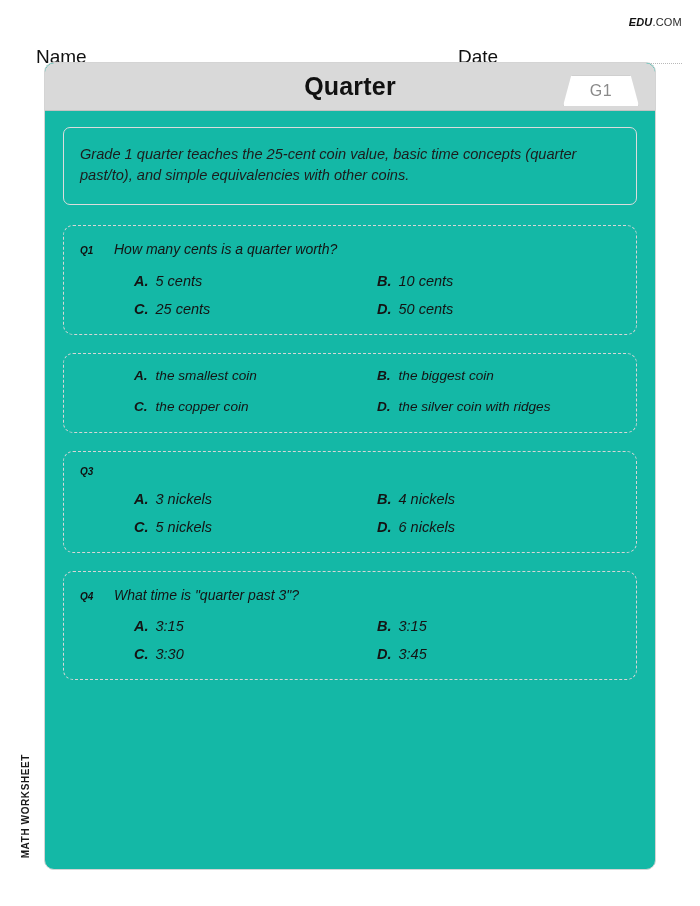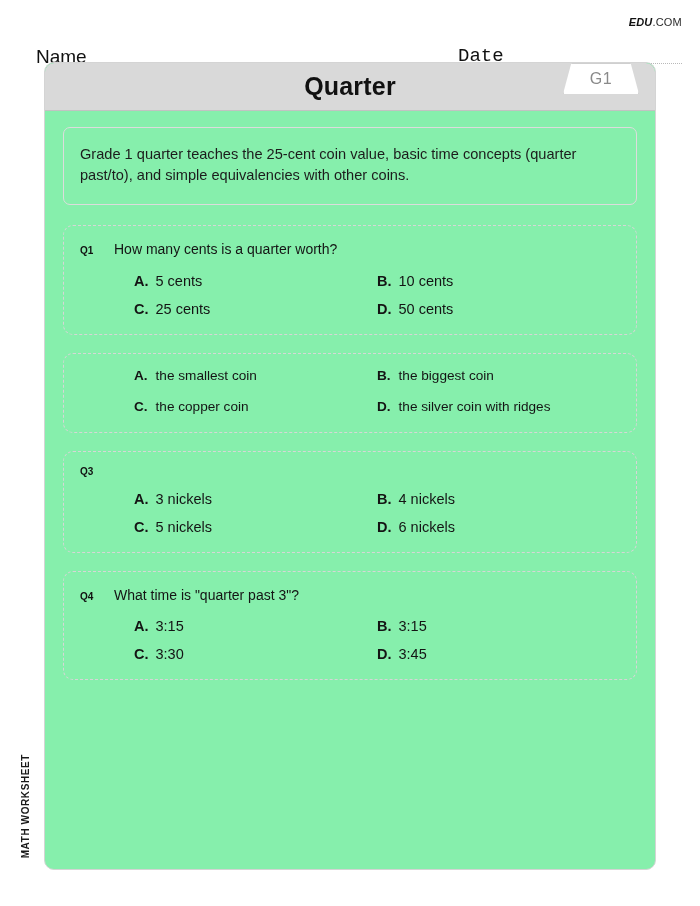--- a/index.html
+++ b/index.html
@@ -46,21 +46,21 @@
     display: flex;
     align-items: flex-end;
     margin-top: 12px;
   }
   .nd-field {
     display: flex;
     align-items: flex-end;
     height: 26px;
   }
   .nd-field.name { width: 420px; }
-  .nd-field.date { flex: 1; font-family: Liberation Mono, monospace; }
+  .nd-field.date { flex: 1; }
   .nd-label {
     font-size: 19px;
     font-weight: normal;
     color: #111111;
     line-height: 1;
     padding-right: 6px;
     white-space: nowrap;
   }
   .nd-rule {
     flex: 1;
@@ -87,21 +87,21 @@
   
   .sheet {
     position: absolute;
     left: 44px;
     top: 62px;
     width: 612px;
     height: 808px;
     border: 1px solid #d4d4d4;
     border-radius: 10px;
     box-sizing: border-box;
-    background: #86efac;
+    background: #14b8a6;
     overflow: hidden;
   }
 
   
   .titlebar {
     position: relative;
     height: 47px;
     background: #d9d9d9;
     border-bottom: 1px solid #c2c2c2;
     border-top-left-radius: 9px;
@@ -113,41 +113,42 @@
   .titlebar h1 {
     margin: 0;
     font-size: 25px;
     font-weight: bold;
     color: #111111;
     letter-spacing: 0.2px;
   }
   .grade-tab {
     position: absolute;
     right: 16px;
-    bottom: 16px;
+    bottom: 4px;
     width: 76px;
     height: 31px;
     background: #ffffff;
     border: 1px solid #cfcfcf;
     border-bottom: none;
     box-sizing: border-box;
     clip-path: polygon(11% 0%, 89% 0%, 100% 100%, 0% 100%);
     display: flex;
     align-items: center;
     justify-content: center;
   }
   .grade-tab span {
     font-size: 16px;
     color: #8a8a8a;
     letter-spacing: 0.5px;
   }
 
   
   .sheet-body {
     padding: 16px 18px 0 18px;
+    font-style: italic;
   }
 
   
   .description {
     border: 1px solid #dcdcdc;
     border-radius: 7px;
     padding: 16px 16px 18px 16px;
     font-size: 14.6px;
     line-height: 1.45;
     color: #1c1c1c;

